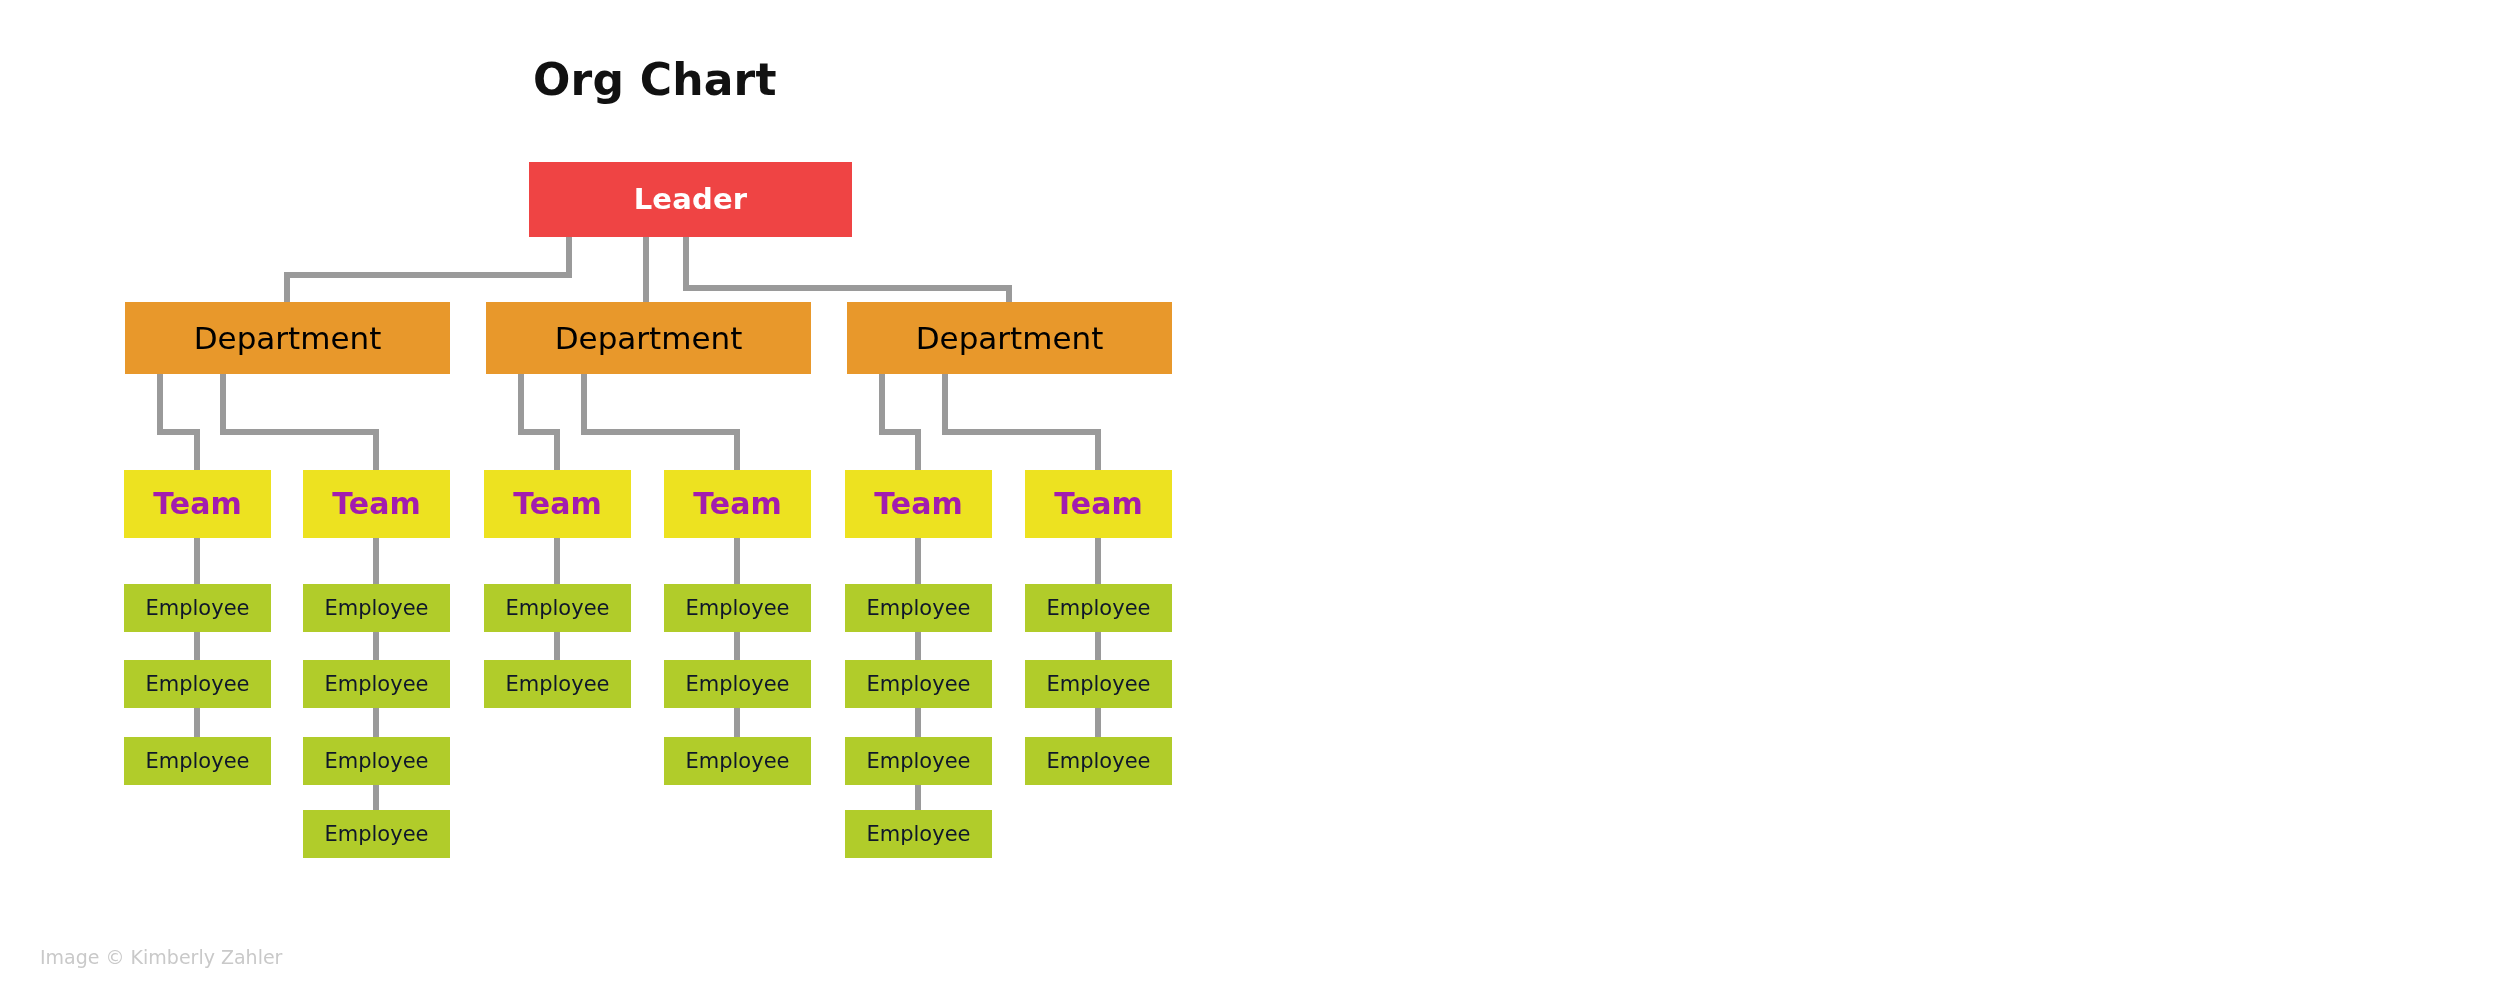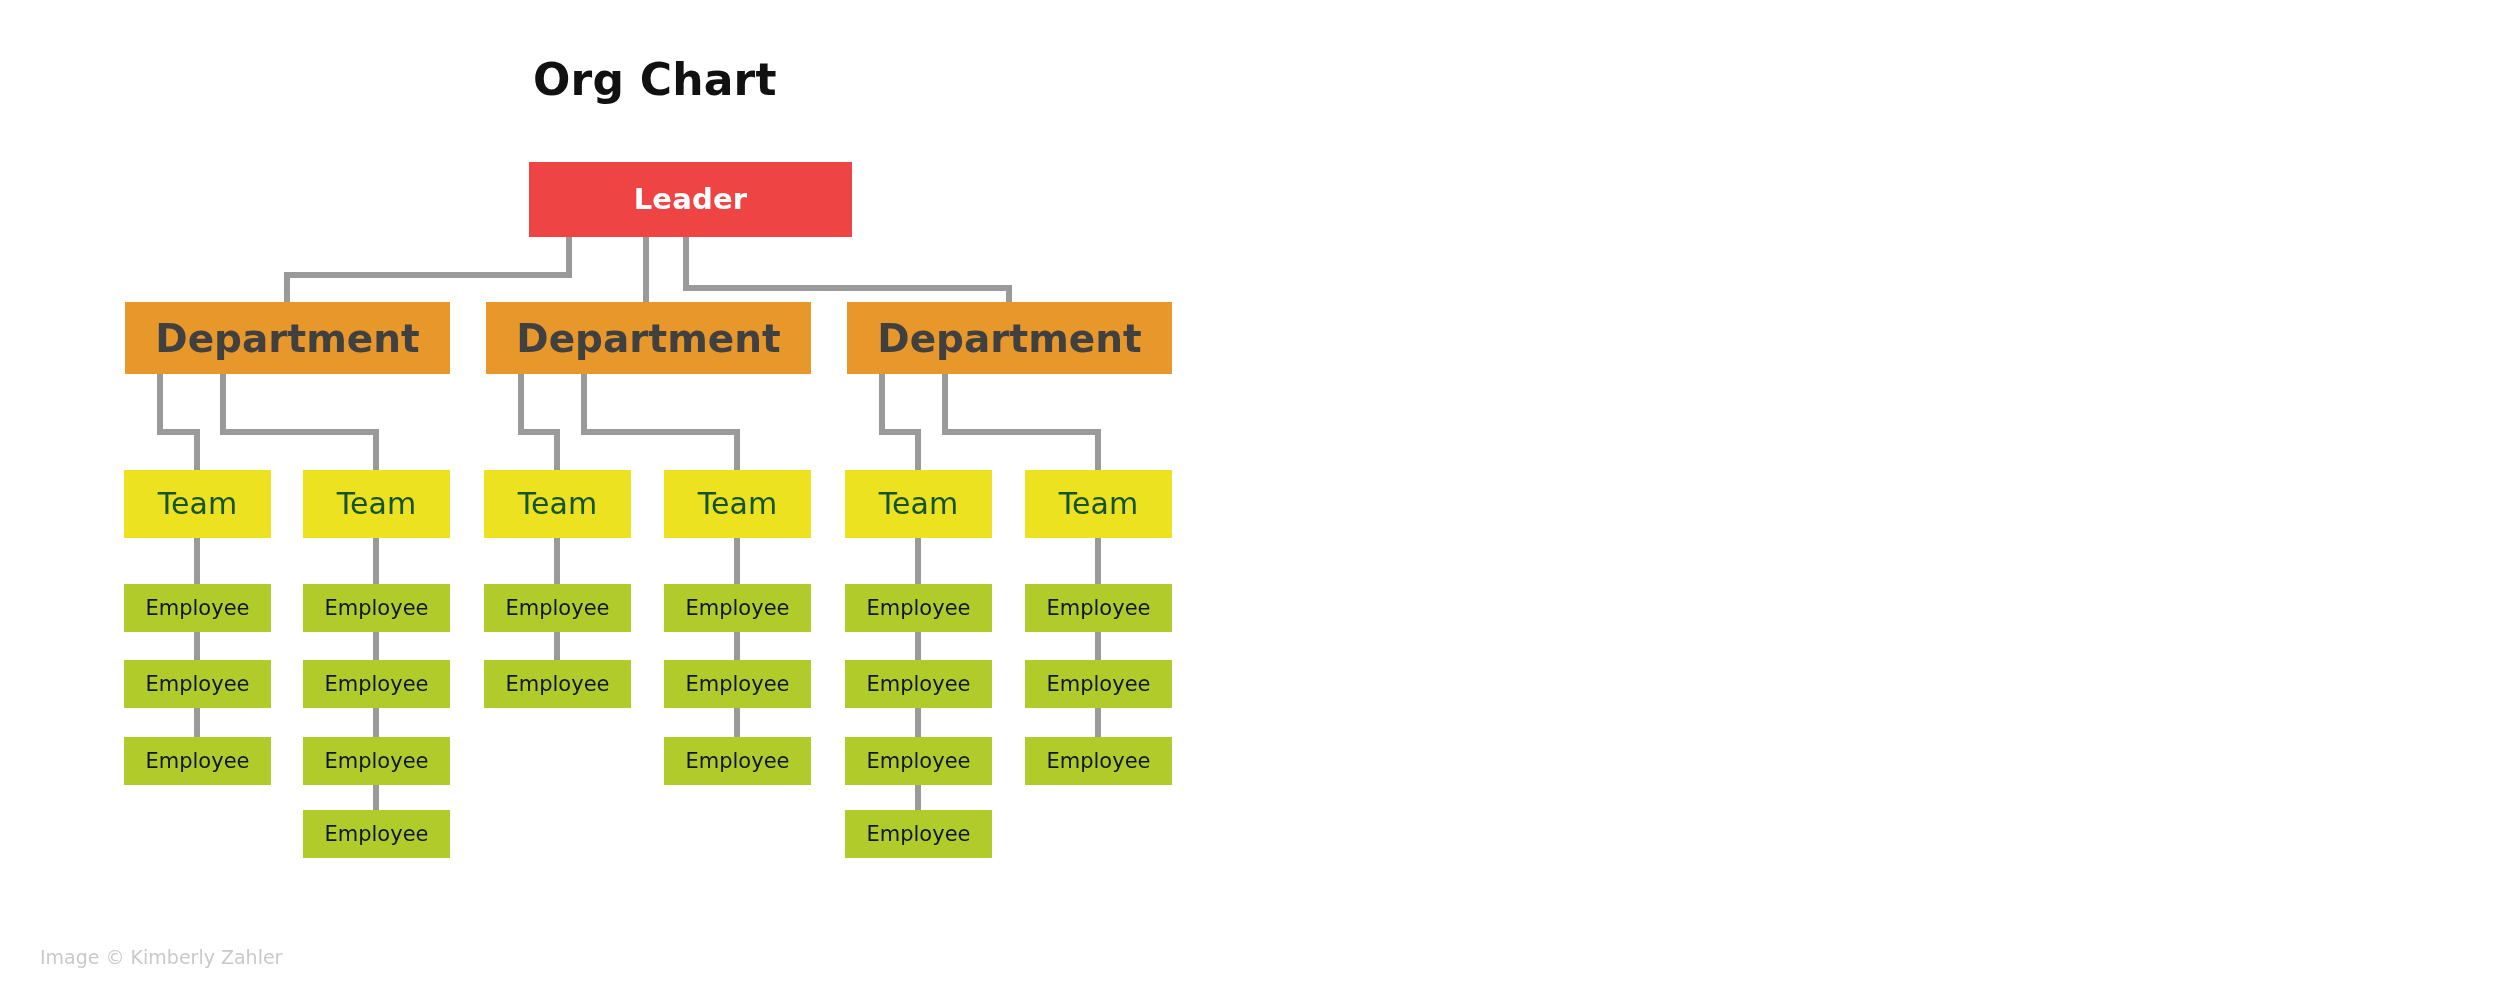--- a/index.html
+++ b/index.html
@@ -39,27 +39,27 @@
     white-space: nowrap;
     overflow: hidden;
   }
   .node-leader {
     color: #ffffff;
     font-weight: bold;
     font-size: 29px;
     letter-spacing: 0.2px;
   }
   .node-department {
-    color: #404040;
+    color: #000000;
+    font-weight: normal;
+    font-size: 31px;
+  }
+  .node-team {
+    color: #a21caf;
     font-weight: bold;
-    font-size: 39px;
-  }
-  .node-team {
-    color: #14532d;
-    font-weight: normal;
     font-size: 30px;
   }
   .node-employee {
     color: #0f172a;
     font-weight: normal;
     font-size: 21px;
   }
   #chart-title {
     position: absolute;
     left: 533px;

